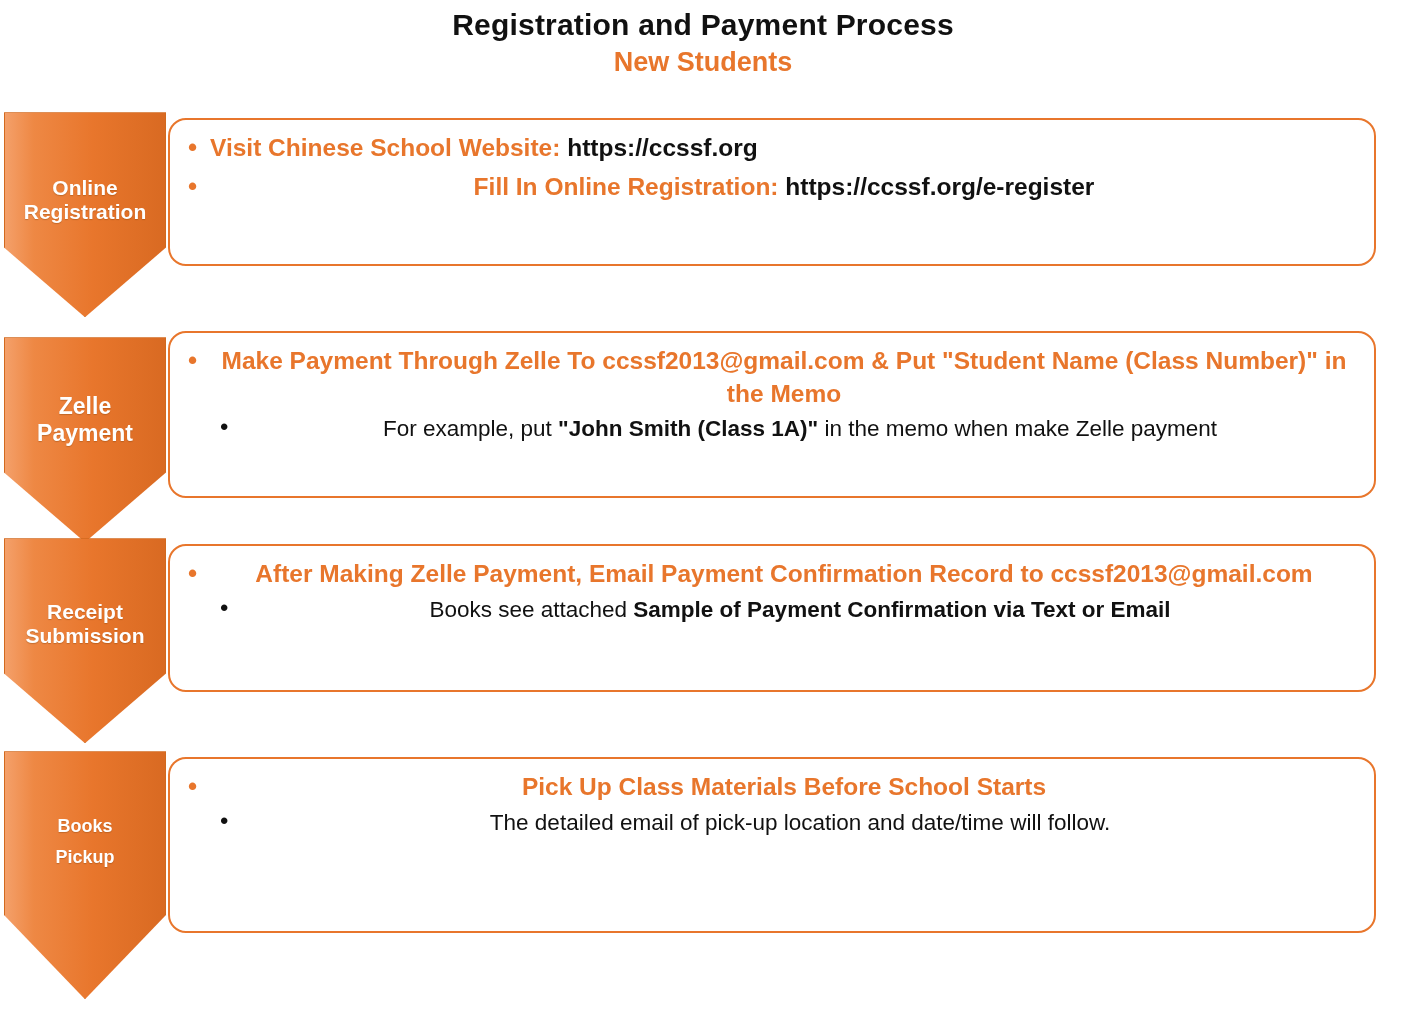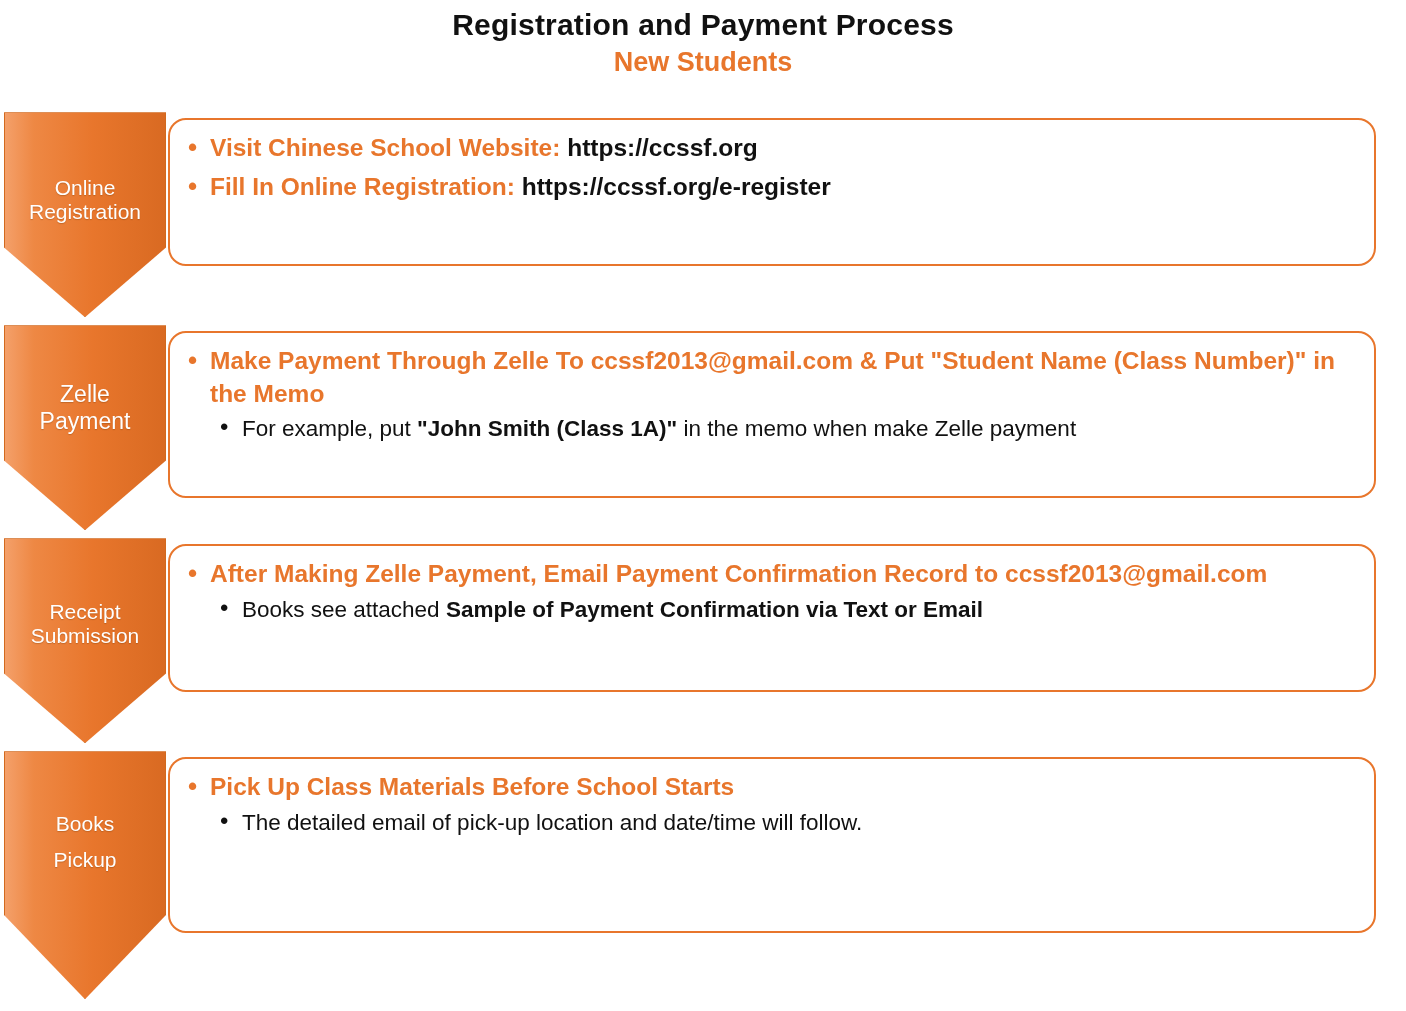--- a/index.html
+++ b/index.html
@@ -46,21 +46,21 @@
     position: relative;
     height: 104px;
   }
 
   
   .chevron {
     position: absolute;
     left: 4px;
     width: 162px;
     color: #ffffff;
-    font-weight: normal;
+    font-weight: bold;
     font-size: 21px;
     text-align: left;
     display: flex;
     flex-direction: column;
     justify-content: center;
     align-items: center;
     box-sizing: border-box;
     background: linear-gradient(to right, #F4A06A 0%, #EE8844 18%, #E8762C 55%, #D96A22 100%);
     border: 1px solid #D2691E;
     line-height: 1.15;
@@ -90,21 +90,21 @@
   }
   ul.lvl1 > li {
     position: relative;
     padding-left: 30px;
     margin: 0 0 6px 0;
     font-size: 24.5px;
     font-weight: bold;
     color: #E8762C;
     line-height: 1.32;
   }
-  ul.lvl1 > li:last-child { margin-bottom: 0; }
+  ul.lvl1 > li:last-child { margin-bottom: 0; text-align: center; }
   ul.lvl1 > li::before {
     content: "\2022";
     position: absolute;
     left: 8px;
     top: -2px;
     font-size: 26px;
     color: #E8762C;
     line-height: 1.32;
   }
   ul.lvl1 > li .black {
@@ -131,39 +131,39 @@
     top: -3px;
     font-size: 24px;
     color: #111111;
   }
   ul.lvl2 b { font-weight: bold; }
 
   
   #step-1 .chevron { top: 0px;   height: 205px; }
   #step-1 .box     { top: 6px;   height: 148px; }
 
-  #step-2 .chevron { top: 0px;   height: 205px; }
+  #step-2 .chevron { top: 12px;   height: 205px; }
   #step-2 .box     { top: 6px;   height: 167px; }
 
   #step-3 .chevron { top: 0px;   height: 205px; }
   #step-3 .box     { top: 6px;   height: 148px; }
 
   #step-4 .chevron { top: 0px;   height: 248px; }
   #step-4 .box     { top: 6px;   height: 176px; }
 
   .step-wrap { position: relative; }
   #step-1 { height: 213px; }
   #step-2 { height: 213px; }
   #step-3 { height: 213px; }
   #step-4 { height: 250px; }
 
   #step-1 .chevron { font-size: 21px; padding-bottom: 30px; }
   #step-2 .chevron { font-size: 23px; padding-bottom: 40px; }
   #step-3 .chevron { font-size: 21px; padding-bottom: 34px; }
-  #step-4 .chevron { font-size: 21px; padding-bottom: 66px; line-height: 1.75; }
+  #step-4 .chevron { font-size: 18px; padding-bottom: 66px; line-height: 1.75; }
 </style>
 </head>
 <body>
 
 <div class="title-block">
   <div class="title-main">Registration and Payment Process</div>
   <div class="title-sub">New Students</div>
 </div>
 
 <div class="flow">

